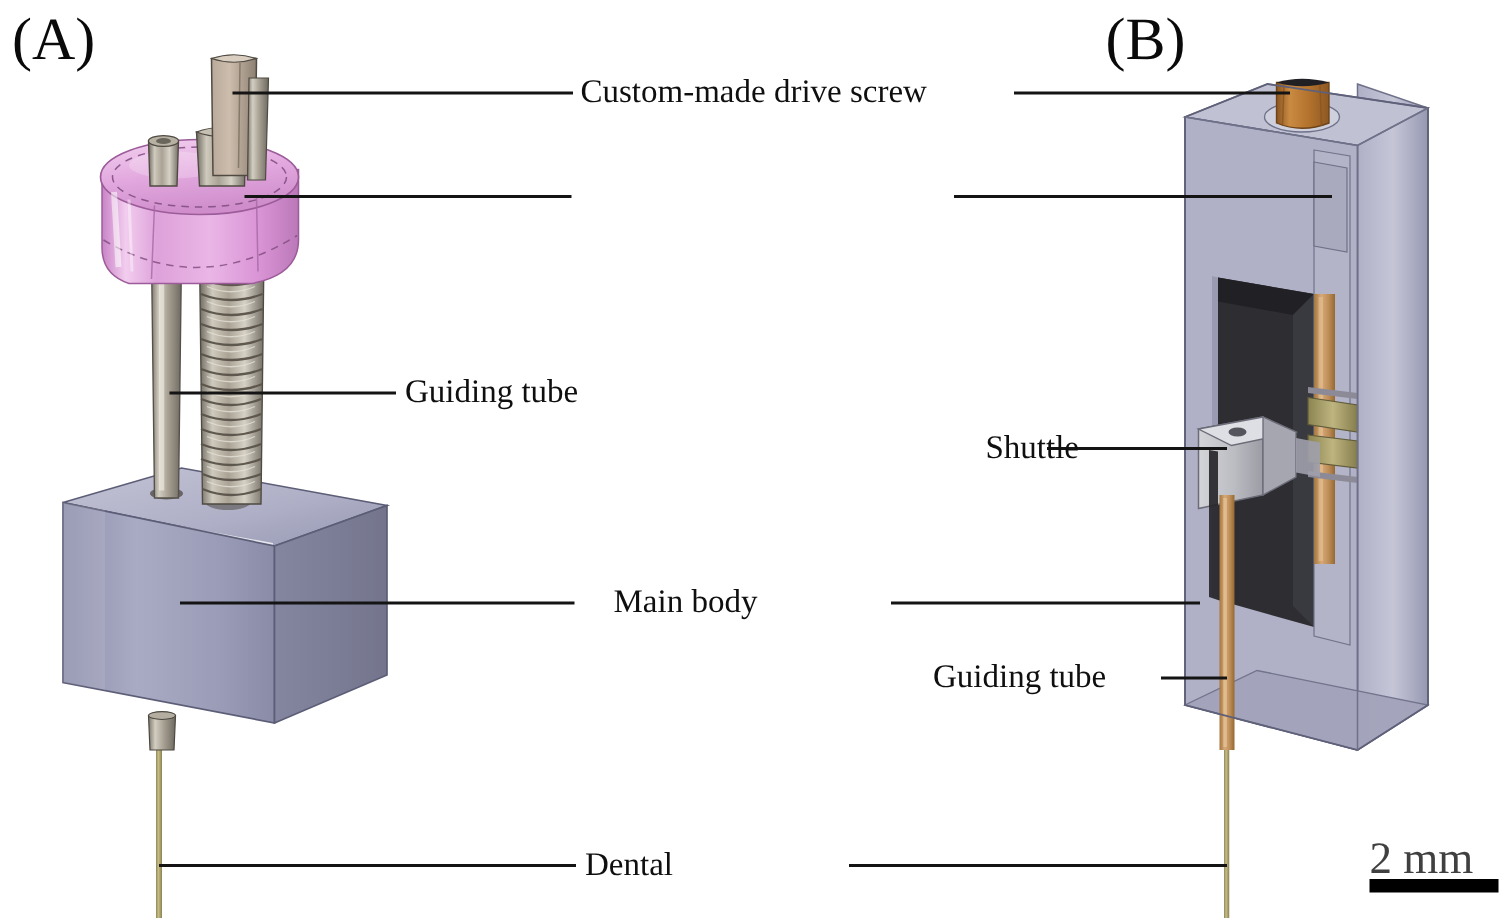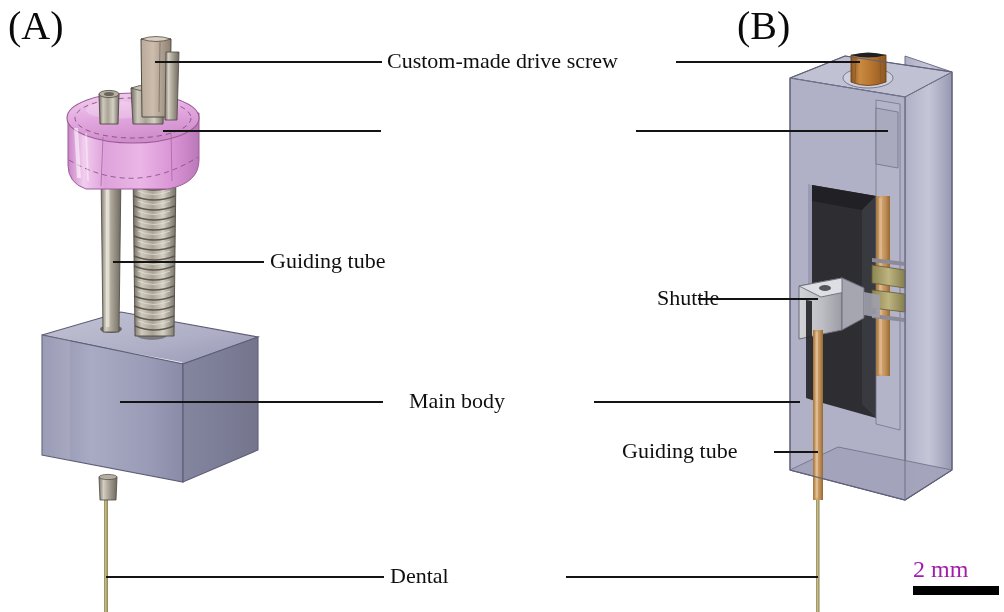--- a/index.html
+++ b/index.html
@@ -10,21 +10,21 @@
   .panel-letter{position:absolute;font-size:40px;line-height:1;color:#0a0a0a;
                 letter-spacing:0px;font-family:"Liberation Serif",serif;}
   #pa{left:8px;top:6px;}
   #pb{left:737px;top:6px;}
 
   .lbl{position:absolute;font-size:22px;line-height:1;white-space:nowrap;color:#100f10;}
 
   svg.art{position:absolute;left:0;top:0;width:1004px;height:612px;
           pointer-events:none;}
 
-  .scalebar-txt{position:absolute;font-size:24px;white-space:nowrap;color:#a21caf;}
+  .scalebar-txt{position:absolute;font-size:30px;white-space:nowrap;color:#404040;}
   .scalebar-rect{position:absolute;background:#000;}
 </style>
 </head>
 <body>
 
 <div id="fig">
 
   <div class="panel-letter" id="pa">(A)</div>
   <div class="panel-letter" id="pb">(B)</div>
 

